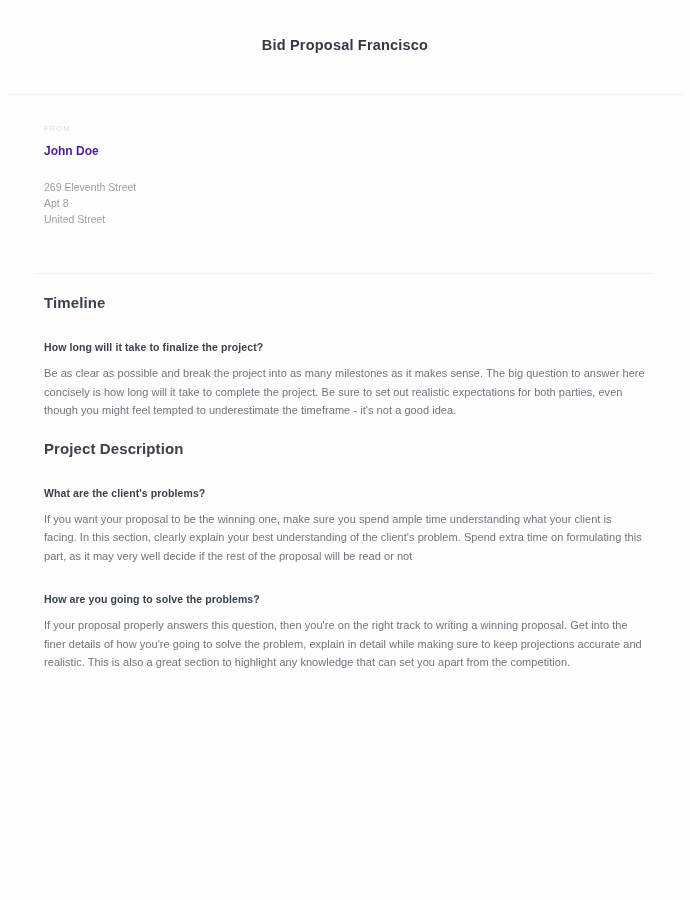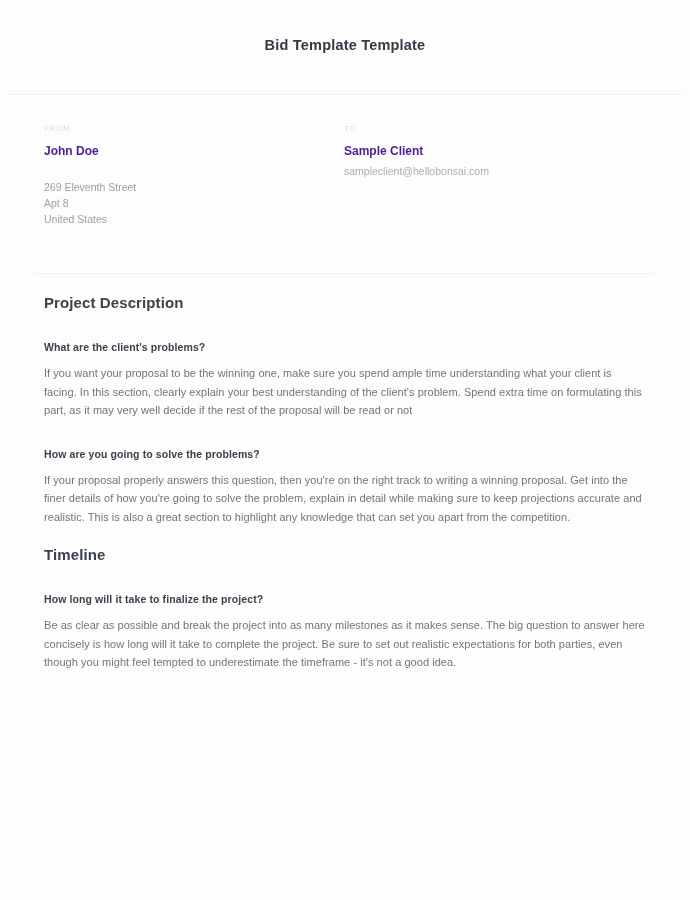--- a/index.html
+++ b/index.html
@@ -115,68 +115,63 @@
     line-height: 18.5px;
     max-width: 604px;
     letter-spacing: 0.05px;
   }
 </style>
 </head>
 <body>
 
 <div class="page">
 
-  <div class="doc-title">Bid Template Template</div>
+  <div class="doc-title">Bid Proposal Francisco</div>
 
   <div class="divider-full"></div>
 
   <div class="parties">
 
     <div class="party">
       <div class="party-label">FROM</div>
       <div class="party-name">John Doe</div>
       <div class="party-address">
         <div>269 Eleventh Street</div>
         <div>Apt 8</div>
-        <div>United States</div>
+        <div>United Street</div>
       </div>
     </div>
 
-    <div class="party">
-      <div class="party-label">TO</div>
-      <div class="party-name">Sample Client</div>
-      <div class="party-email">sampleclient@hellobonsai.com</div>
-    </div>
 
   </div>
 
   <div class="parties-spacer"></div>
 
   <div class="divider-inset"></div>
 
   <div class="content">
+
+    <div class="section">
+      <div class="section-title">Timeline</div>
+
+      <div class="qa-block">
+        <div class="qa-question">How long will it take to finalize the project?</div>
+        <div class="qa-answer">Be as clear as possible and break the project into as many milestones as it makes sense. The big question to answer here concisely is how long will it take to complete the project. Be sure to set out realistic expectations for both parties, even though you might feel tempted to underestimate the timeframe - it's not a good idea.</div>
+      </div>
+    </div>
 
     <div class="section">
       <div class="section-title">Project Description</div>
 
       <div class="qa-block">
         <div class="qa-question">What are the client's problems?</div>
         <div class="qa-answer">If you want your proposal to be the winning one, make sure you spend ample time understanding what your client is facing. In this section, clearly explain your best understanding of the client's problem. Spend extra time on formulating this part, as it may very well decide if the rest of the proposal will be read or not</div>
       </div>
 
       <div class="qa-block">
         <div class="qa-question">How are you going to solve the problems?</div>
         <div class="qa-answer">If your proposal properly answers this question, then you're on the right track to writing a winning proposal. Get into the finer details of how you're going to solve the problem, explain in detail while making sure to keep projections accurate and realistic. This is also a great section to highlight any knowledge that can set you apart from the competition.</div>
       </div>
     </div>
 
-    <div class="section">
-      <div class="section-title">Timeline</div>
-
-      <div class="qa-block">
-        <div class="qa-question">How long will it take to finalize the project?</div>
-        <div class="qa-answer">Be as clear as possible and break the project into as many milestones as it makes sense. The big question to answer here concisely is how long will it take to complete the project. Be sure to set out realistic expectations for both parties, even though you might feel tempted to underestimate the timeframe - it's not a good idea.</div>
-      </div>
-    </div>
-
   </div>
 
 </div>
 
 </body></html>

